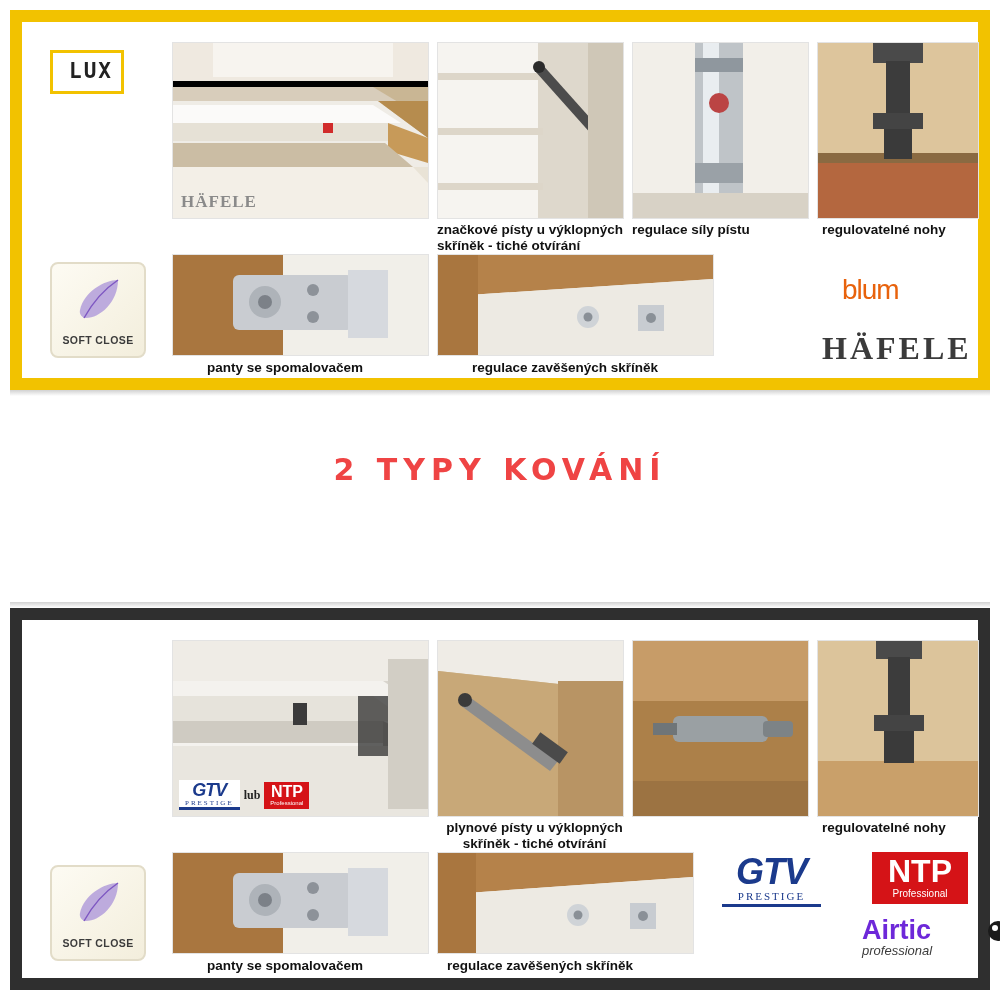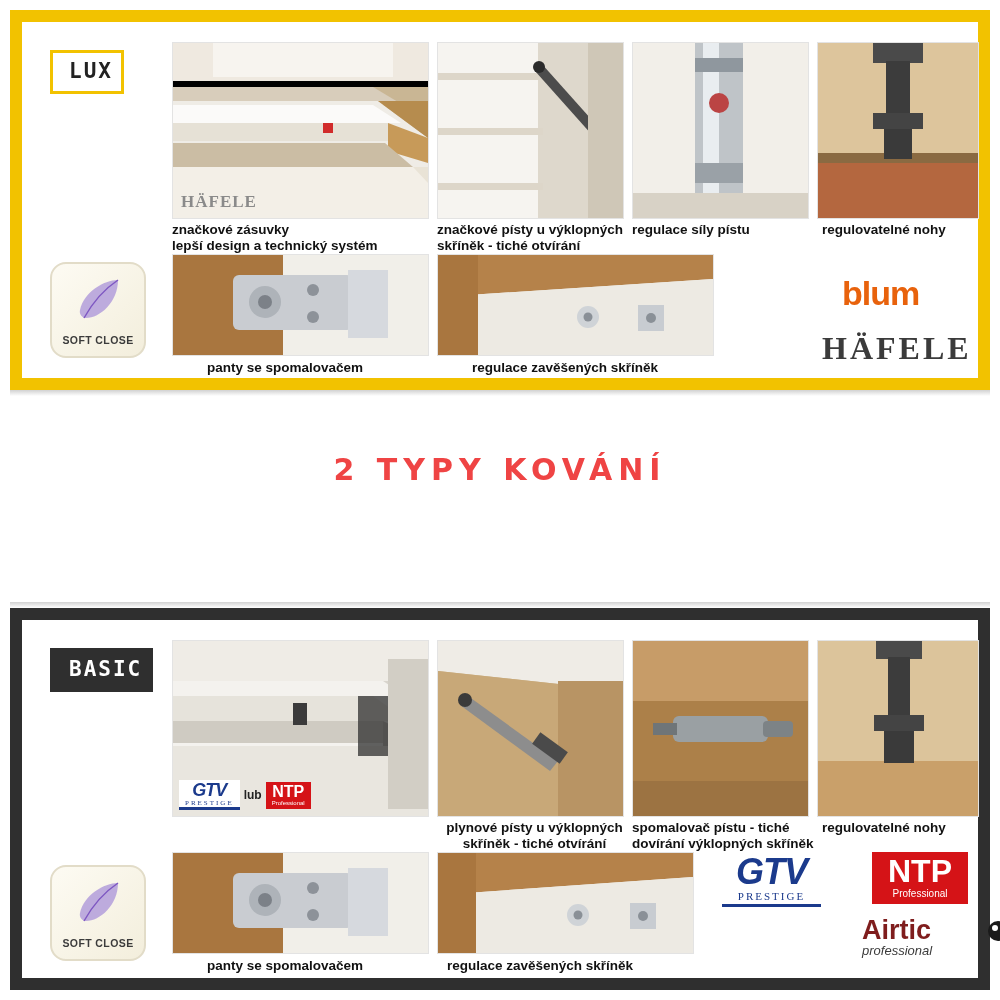--- a/index.html
+++ b/index.html
@@ -85,21 +85,21 @@
     font-family: "Liberation Sans", sans-serif;
   }
 
   
   .softclose {
     position: absolute;
     width: 92px;
     height: 92px;
     border: 2px solid #e2dcc8;
     background: linear-gradient(135deg,#fdfbf3 0%, #f3eedc 100%);
-    border-radius: 16px;
+    border-radius: 8px;
   }
   .softclose .feather {
     position: absolute;
     left: 22px;
     top: 14px;
     width: 48px;
     height: 44px;
   }
   .softclose .sc-label {
     position: absolute;
@@ -117,22 +117,22 @@
   .logo { position: absolute; }
   .hafele-small {
     font-family: "Liberation Serif", serif;
     font-weight: bold;
     letter-spacing: 1px;
     color: #8a8a8a;
     font-size: 17px;
   }
   .blum-logo {
     font-family: "Liberation Sans", sans-serif;
-    font-weight: bold;
-    font-size: 34px;
+    font-weight: normal;
+    font-size: 28px;
     color: #e8620c;
     letter-spacing: -1px;
   }
   .hafele-logo {
     font-family: "Liberation Serif", serif;
     font-weight: bold;
     font-size: 32px;
     color: #3b3b3b;
     letter-spacing: 3px;
   }
@@ -163,29 +163,29 @@
     font-weight: bold;
     font-family: "Liberation Sans", sans-serif;
   }
   .ntp-sub {
     font-family: "Liberation Sans", sans-serif;
   }
   .airtic-box { text-align: left; }
   .airtic-main {
     font-family: "Liberation Sans", sans-serif;
     font-weight: bold;
-    color: #7f1d1d;
+    color: #6d28d9;
   }
   .airtic-sub {
     font-family: "Liberation Sans", sans-serif;
     font-style: italic;
     color: #3b3b3b;
   }
   .lub-text {
-    font-family: Liberation Sans, sans-serif;
+    font-family: Liberation Serif, serif;
     font-size: 12px;
     color: #222222;
     font-weight: bold;
   }
 
   
   .headline {
     position: absolute;
     top: 452px;
     left: 0;
@@ -268,22 +268,20 @@
         <rect x="0" y="0" width="160" height="110" fill="#ddc59c"></rect>
         <rect x="0" y="110" width="160" height="10" fill="#8a6a42"></rect>
         <rect x="0" y="120" width="160" height="55" fill="#b4673f"></rect>
         <rect x="55" y="0" width="50" height="20" fill="#4a4a4a"></rect>
         <rect x="68" y="18" width="24" height="55" fill="#3c3c3c"></rect>
         <rect x="55" y="70" width="50" height="16" fill="#444"></rect>
         <rect x="66" y="86" width="28" height="30" fill="#3a3a3a"></rect>
       </svg>
     </div>
 
-    <div class="cap" style="left:150px; top:200px; width:270px; white-space:pre-line;">značkové zásuvky
-lepší design a technický systém</div>
     <div class="cap" style="left:415px; top:200px; width:190px; white-space:pre-line;">značkové písty u výklopných
 skříněk - tiché otvírání</div>
     <div class="cap" style="left:610px; top:200px; width:180px; white-space:pre-line;">regulace síly pístu</div>
     <div class="cap" style="left:800px; top:200px; width:160px; white-space:pre-line;">regulovatelné nohy</div>
 
     <div class="softclose" style="left:28px; top:240px;">
       <svg class="feather" viewBox="0 0 48 44">
         <path d="M44 2 C30 2 10 14 6 32 C5 36 8 40 12 40 C26 40 44 24 44 2 Z" fill="#b39ddb" opacity=".85"></path>
         <path d="M44 2 C32 10 20 22 10 40" stroke="#7e57c2" stroke-width="1.5" fill="none"></path>
       </svg>
@@ -326,21 +324,20 @@
   </div>
 </div>
 
 <div class="headline">2 TYPY KOVÁNÍ</div>
 <div class="shadow-line" style="top:390px;"></div>
 <div class="shadow-line" style="top:602px;"></div>
 
 <div class="panel panel-basic">
   <div class="panel-inner">
 
-    <div class="badge badge-basic">BASIC</div>
 
     <div class="tile" style="left:150px; top:20px; width:255px; height:175px;">
       <svg class="ph" viewBox="0 0 255 175" preserveAspectRatio="none">
         <rect width="255" height="175" fill="#d9d5cd"></rect>
         <rect x="0" y="0" width="255" height="40" fill="#efece6"></rect>
         <polygon points="0,40 210,40 255,70 255,175 0,175" fill="#f4f2ee"></polygon>
         <polygon points="0,55 200,55 235,80 0,80" fill="#e6e3db"></polygon>
         <rect x="0" y="80" width="210" height="22" fill="#cfcbc2"></rect>
         <polygon points="210,80 255,102 255,130 210,112" fill="#bdb9b0"></polygon>
         <rect x="0" y="105" width="255" height="70" fill="#e9e6df"></rect>
@@ -392,22 +389,20 @@
         <rect x="0" y="120" width="160" height="55" fill="#c9a06a"></rect>
         <rect x="58" y="0" width="46" height="18" fill="#4a4a4a"></rect>
         <rect x="70" y="16" width="22" height="60" fill="#3c3c3c"></rect>
         <rect x="56" y="74" width="50" height="16" fill="#444"></rect>
         <rect x="66" y="90" width="30" height="32" fill="#3a3a3a"></rect>
       </svg>
     </div>
 
     <div class="cap" style="left:415px; top:200px; width:195px; white-space:pre-line;text-align:center;">plynové písty u výklopných
 skříněk - tiché otvírání</div>
-    <div class="cap" style="left:610px; top:200px; width:190px; white-space:pre-line;">spomalovač pístu - tiché
-dovírání výklopných skříněk</div>
     <div class="cap" style="left:800px; top:200px; width:160px; white-space:pre-line;">regulovatelné nohy</div>
 
     <div class="softclose" style="left:28px; top:245px;">
       <svg class="feather" viewBox="0 0 48 44">
         <path d="M44 2 C30 2 10 14 6 32 C5 36 8 40 12 40 C26 40 44 24 44 2 Z" fill="#b39ddb" opacity=".85"></path>
         <path d="M44 2 C32 10 20 22 10 40" stroke="#7e57c2" stroke-width="1.5" fill="none"></path>
       </svg>
       <div class="sc-label">SOFT CLOSE</div>
     </div>
 

